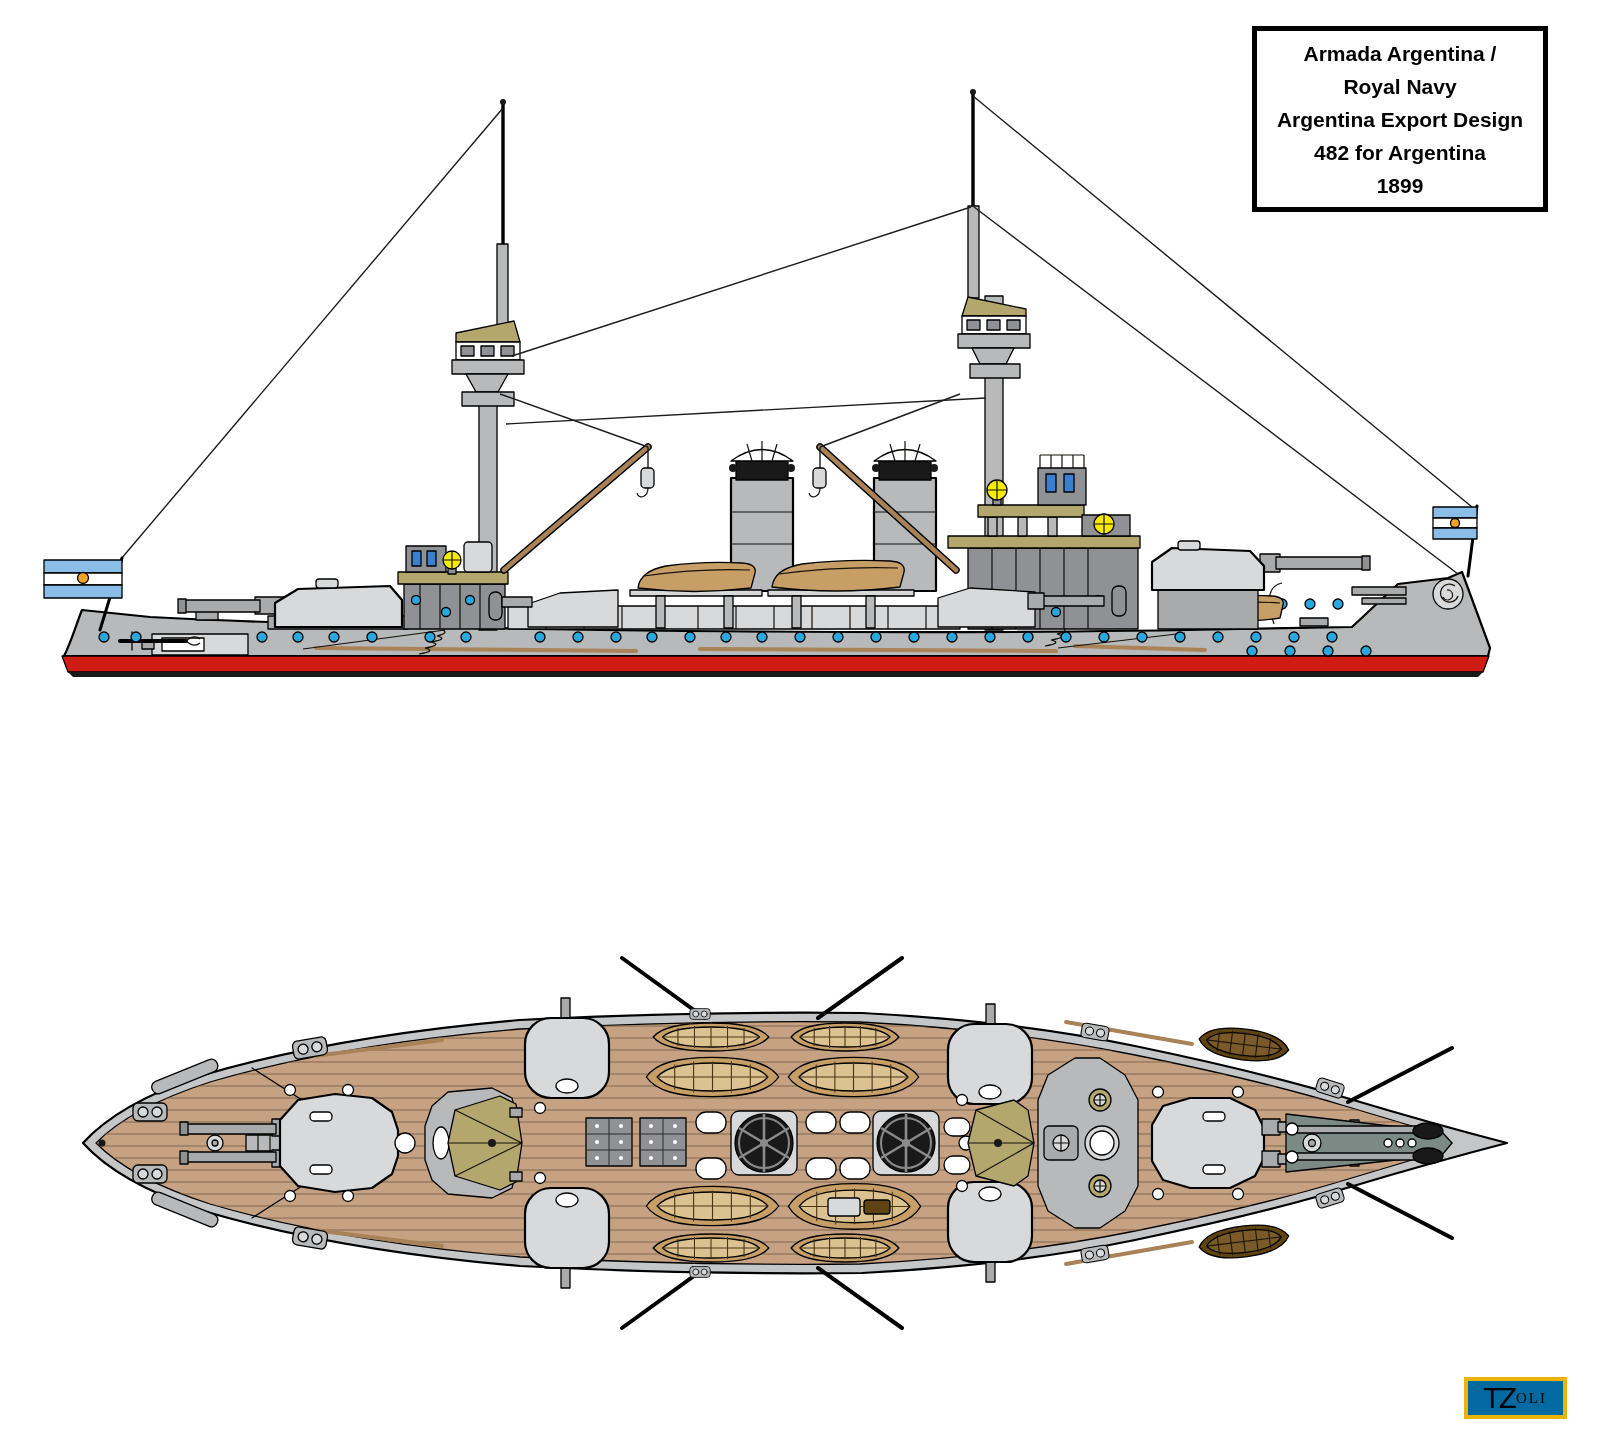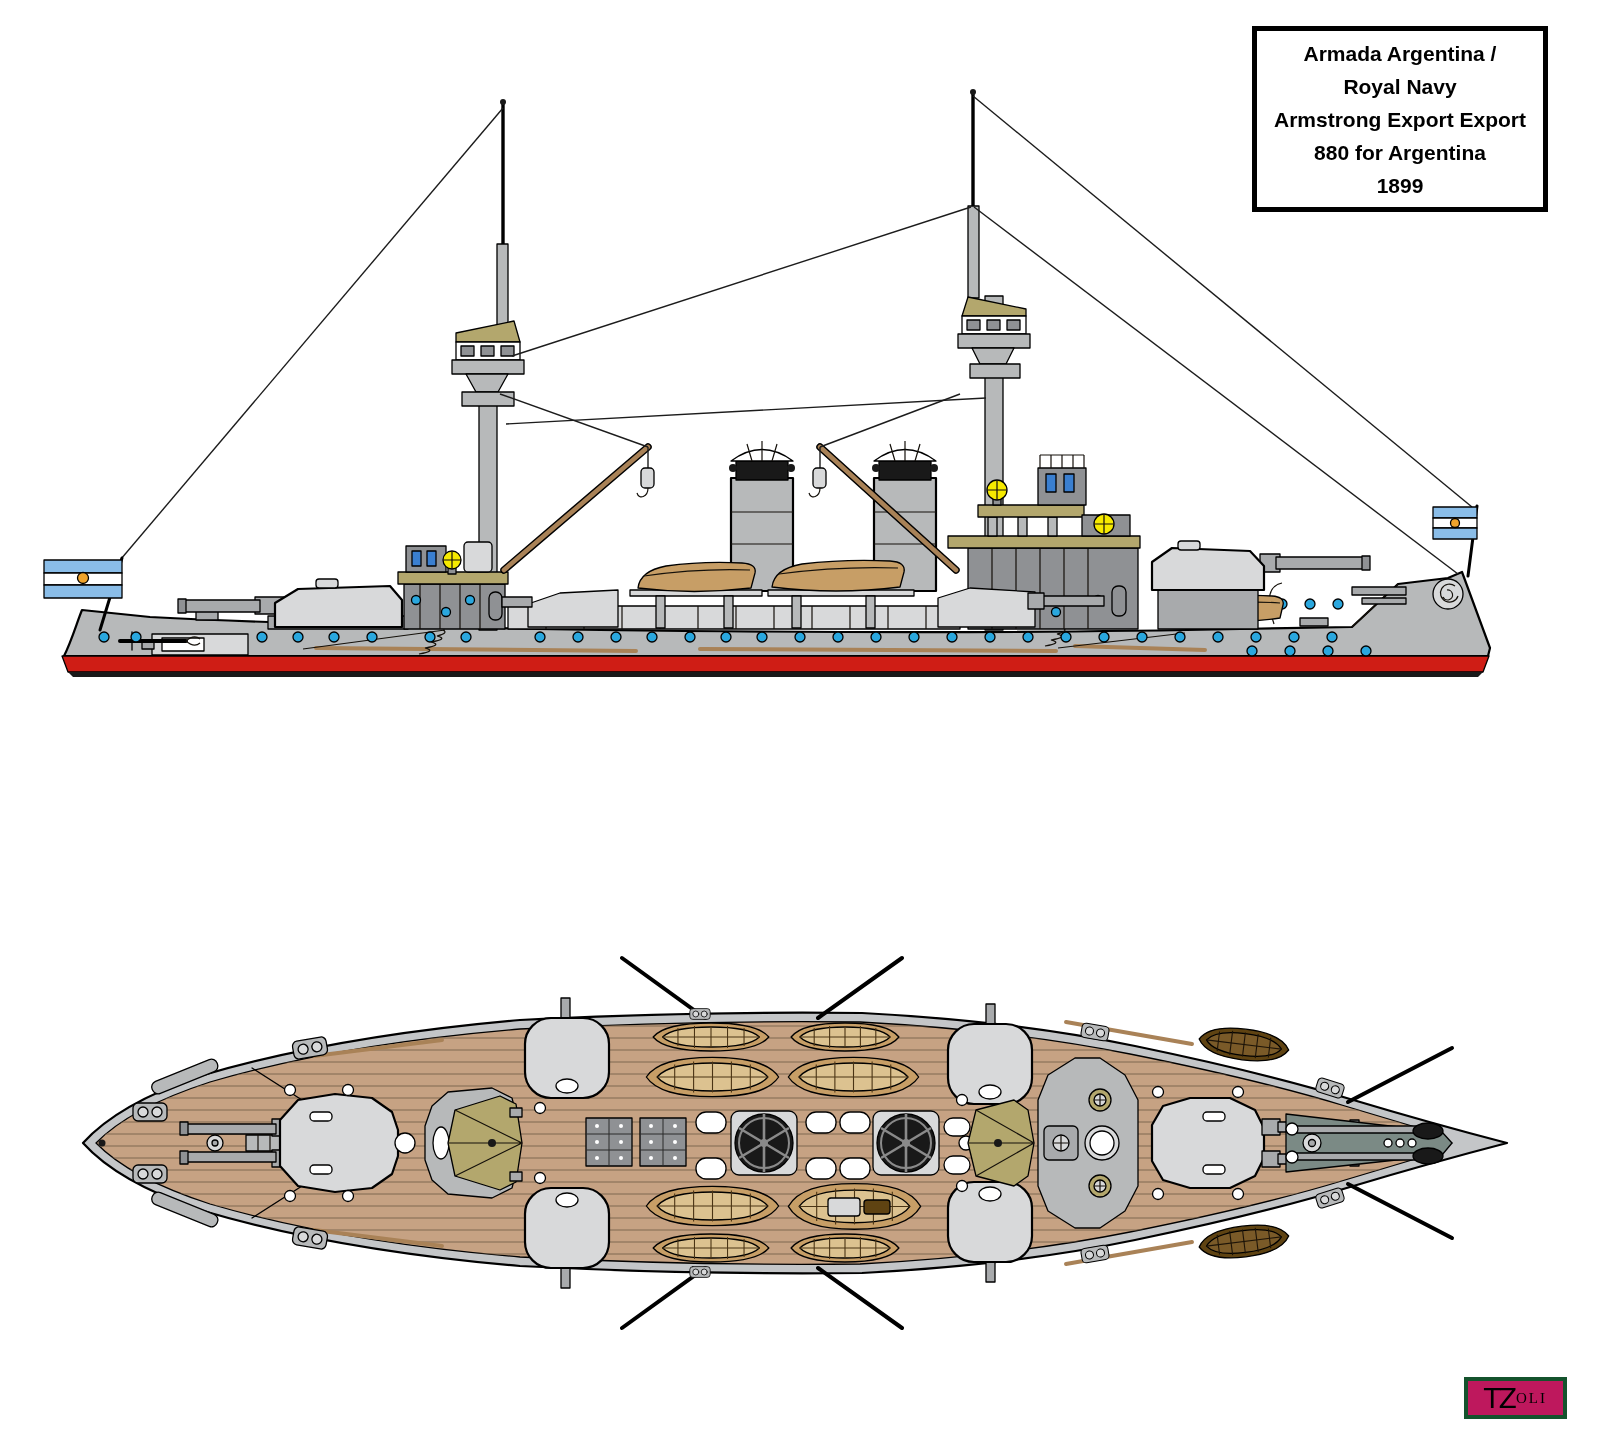--- a/index.html
+++ b/index.html
@@ -33,22 +33,22 @@
   .f-fblue{fill:var(--flag-blue);}
 
   
   .title-box{position:absolute;left:1252px;top:26px;width:296px;height:186px;
     border:5px solid #000;box-sizing:border-box;display:flex;flex-direction:column;
     align-items:center;justify-content:center;text-align:center;background:#fff;}
   .title-box span{display:block;font-weight:bold;font-size:21px;line-height:33px;color:#000;}
 
   
   .signature{position:absolute;left:1464px;top:1377px;width:103px;height:42px;
-    border:4px solid #14532d;box-sizing:border-box;display:flex;align-items:center;
-    justify-content:center;background:#be185d;font-family:"DejaVu Sans",sans-serif;color:#000;}
+    border:4px solid #eab308;box-sizing:border-box;display:flex;align-items:center;
+    justify-content:center;background:#0369a1;font-family:"DejaVu Sans",sans-serif;color:#000;}
   .sig-big{font-size:27px;font-weight:500;letter-spacing:-2px;line-height:1;}
   .sig-small{font-size:15px;font-weight:500;letter-spacing:2px;text-transform:uppercase;
     line-height:1;margin-left:1px;font-family:Liberation Serif, serif;}
 </style>
 </head>
 <body>
 
 <div class="canvas">
 
 <svg width="1600" height="1440" viewBox="0 0 1600 1440">
@@ -594,22 +594,22 @@
     <circle cx="1412" cy="1143" r="4" class="f-white o1"></circle>
     <ellipse cx="1428" cy="1131" rx="15" ry="8" class="f-black o1"></ellipse>
     <ellipse cx="1428" cy="1156" rx="15" ry="8" class="f-black o1"></ellipse>
   </g>
 </g>
 </svg>
 
 <div class="title-box">
   <span>Armada Argentina /</span>
   <span>Royal Navy</span>
-  <span>Armstrong Export Export</span>
-  <span>880 for Argentina</span>
+  <span>Argentina Export Design</span>
+  <span>482 for Argentina</span>
   <span>1899</span>
 </div>
 
 <div class="signature">
   <span class="sig-big">TZ</span>
   <span class="sig-small">oli</span>
 </div>
 
 </div>
 

